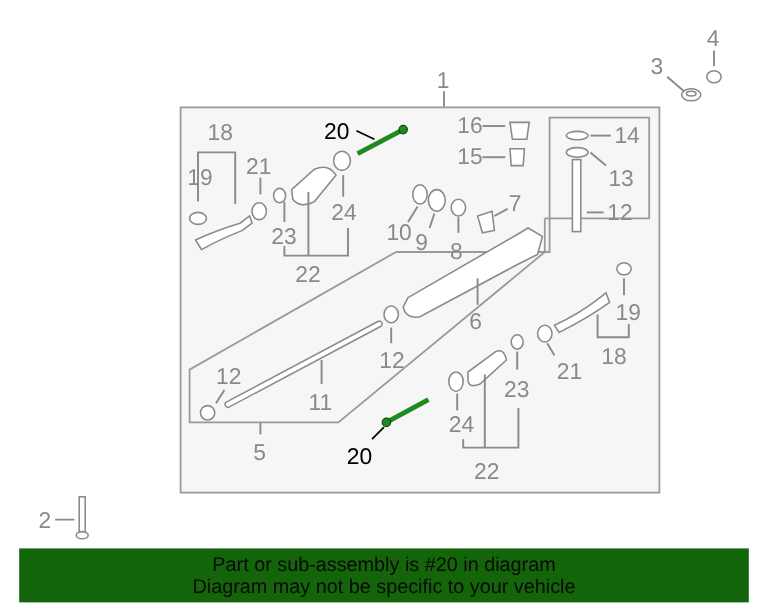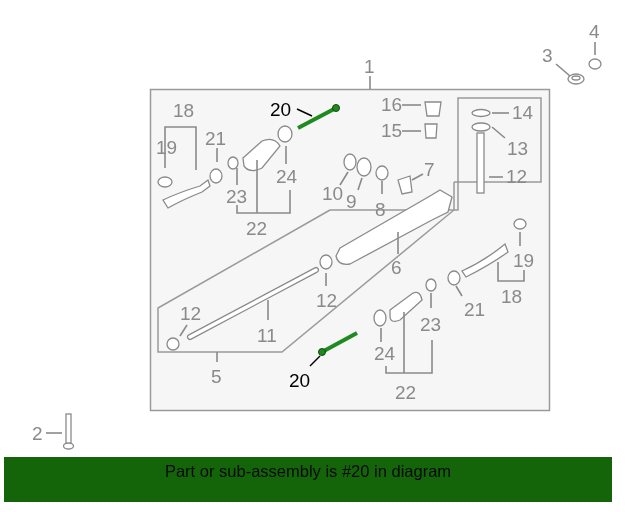--- a/index.html
+++ b/index.html
@@ -3,21 +3,21 @@
 <meta charset="utf-8">
 <style>
   html, body { margin: 0; padding: 0; background: #ffffff; }
   body { width: 640px; height: 512px; position: relative; overflow: hidden; font-family: "Liberation Sans", sans-serif; }
   #diagram { position: absolute; left: 0; top: 0; width: 640px; height: 512px; }
   .lbl { font-family: "Liberation Sans", sans-serif; font-size: 19px; fill: #8a8a8a; }
   .lbl-hl { font-family: "Liberation Sans", sans-serif; font-size: 19px; fill: #000000; }
   .ln { stroke: #8a8a8a; stroke-width: 1.6; fill: none; }
   .part { stroke: #8a8a8a; stroke-width: 1.3; fill: #ffffff; }
   .banner {
-    position: absolute; left: 4px; top: 457px; width: 608px; height: 45px;
+    position: absolute; left: 16px; top: 457px; width: 608px; height: 45px;
     background: #14650a; color: #0a0a0a; text-align: center;
     font-family: "Liberation Sans", sans-serif; font-size: 16.5px; line-height: 18px;
     padding-top: 5px; box-sizing: border-box;
   }
   .banner div { white-space: nowrap; }
 </style>
 </head>
 <body>
 
 <svg id="diagram" viewBox="0 0 640 512" xmlns="http://www.w3.org/2000/svg">
@@ -138,13 +138,14 @@
   <path class="part" d="M462,271 Q482,262 500,248 L505,244 L508,252 Q490,265 466,277 Z"></path>
   <ellipse class="part" cx="520" cy="224" rx="6" ry="5"></ellipse>
   <line class="ln" x1="520" y1="232" x2="520" y2="246"></line>
   <text class="lbl" x="513" y="267">19</text>
   <polyline class="ln" points="498,262 498,281 524,281 524,270"></polyline>
   <text class="lbl" x="501" y="303">18</text>
 </svg>
 
 <div class="banner">
   <div>Part or sub-assembly is #20 in diagram</div>
+  <div>Diagram may not be specific to your vehicle</div>
 </div>
 
 </body></html>

